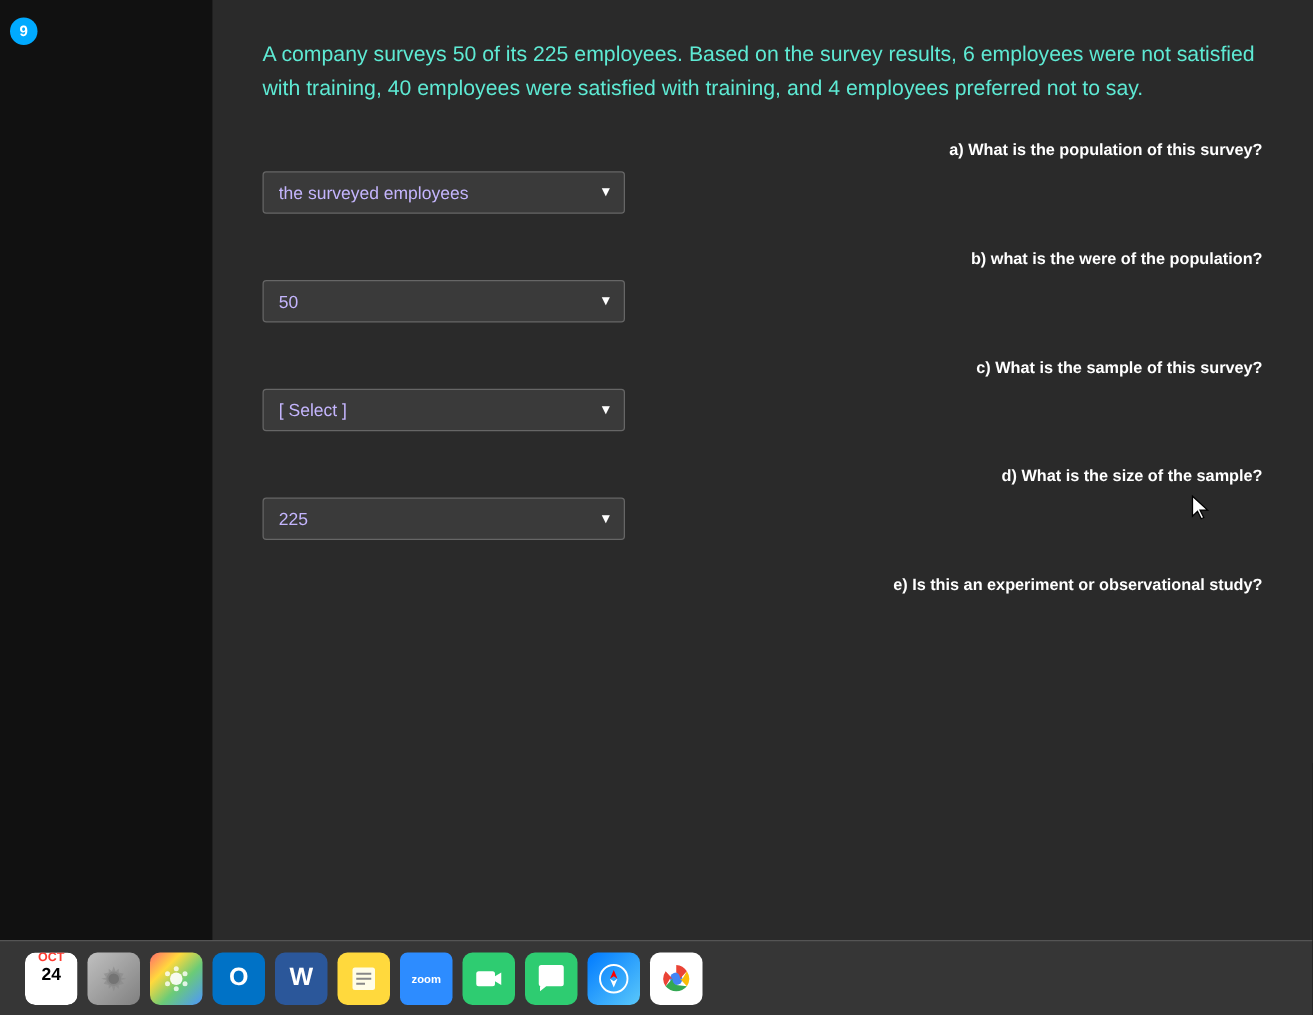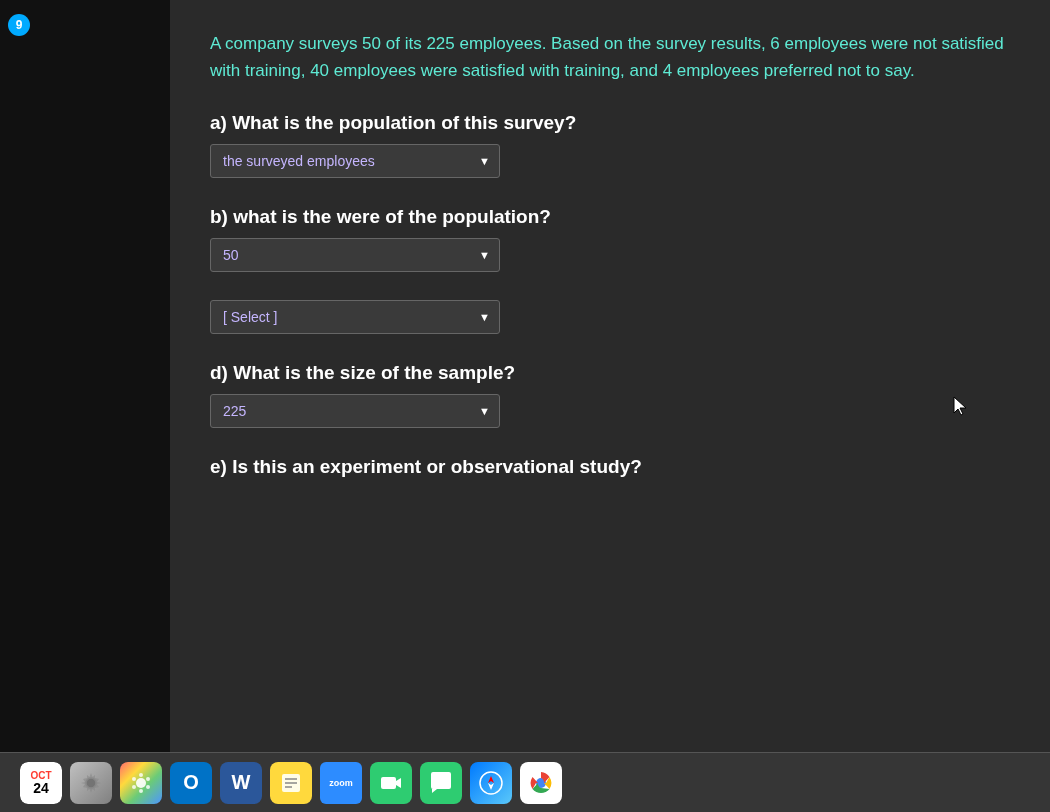--- a/index.html
+++ b/index.html
@@ -42,24 +42,25 @@
       color: #5eead4;
       line-height: 1.6;
       margin-bottom: 28px;
     }
 
     .sub-question {
       margin-bottom: 28px;
     }
 
     .sub-question-label {
-      font-size: 19px;
+      font-size: 13px;
       color: #ffffff;
       font-weight: bold;
       margin-bottom: 10px;
+      text-align: right;
     }
 
     .dropdown-wrapper {
       position: relative;
       display: inline-block;
       width: 290px;
     }
 
     .dropdown-wrapper select {
       width: 100%;
@@ -145,21 +146,20 @@
       cursor: pointer;
       flex-shrink: 0;
       overflow: hidden;
       position: relative;
     }
 
     .dock-date {
       display: flex;
       flex-direction: column;
       align-items: center;
-      justify-content: center;
       width: 42px;
       height: 42px;
       background: #ffffff;
       border-radius: 8px;
       color: #000;
     }
 
     .dock-date .month {
       font-size: 10px;
       font-weight: bold;
@@ -266,20 +266,21 @@
         <option value="50" selected="">50</option>
         <option value="225">225</option>
         <option value="6">6</option>
         <option value="40">40</option>
         <option value="4">4</option>
       </select>
     </div>
   </div>
 
   <div class="sub-question">
+    <div class="sub-question-label">c) What is the sample of this survey?</div>
     <div class="dropdown-wrapper">
       <select>
         <option value="" selected="">[ Select ]</option>
         <option value="the surveyed employees">the surveyed employees</option>
         <option value="the 225 employees">the 225 employees</option>
         <option value="the 50 employees">the 50 employees</option>
       </select>
     </div>
   </div>
 

